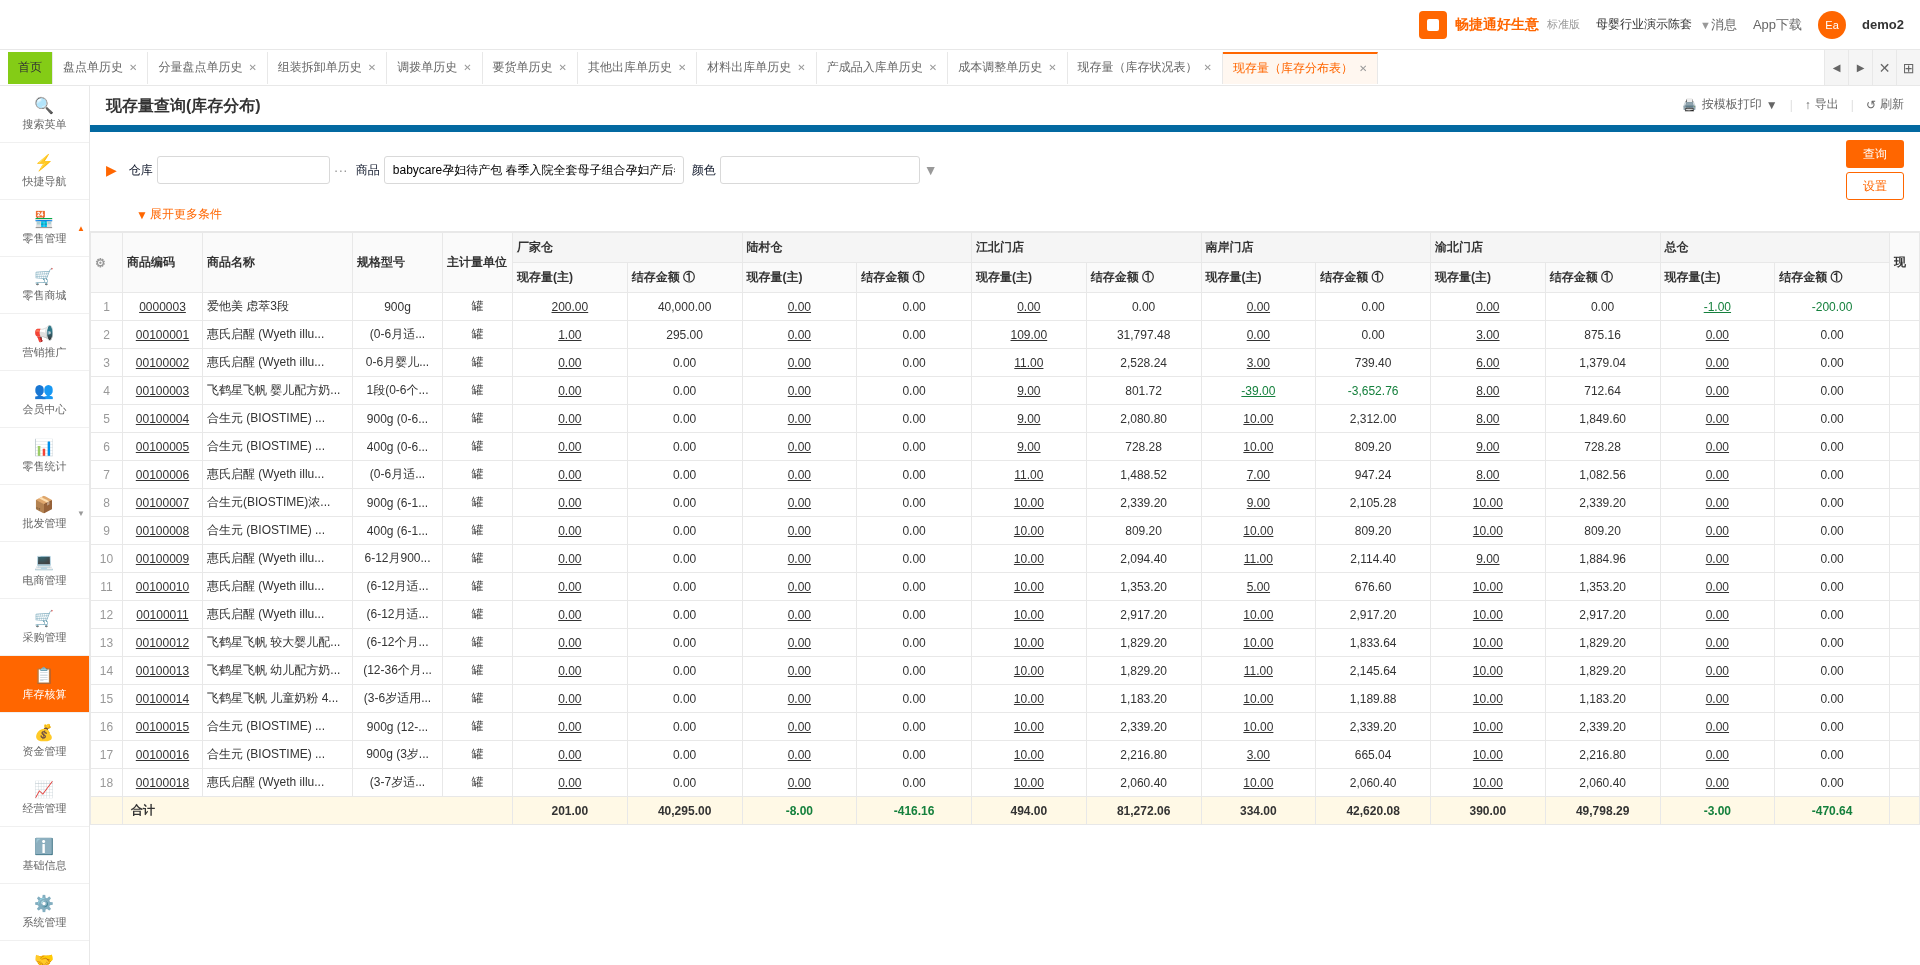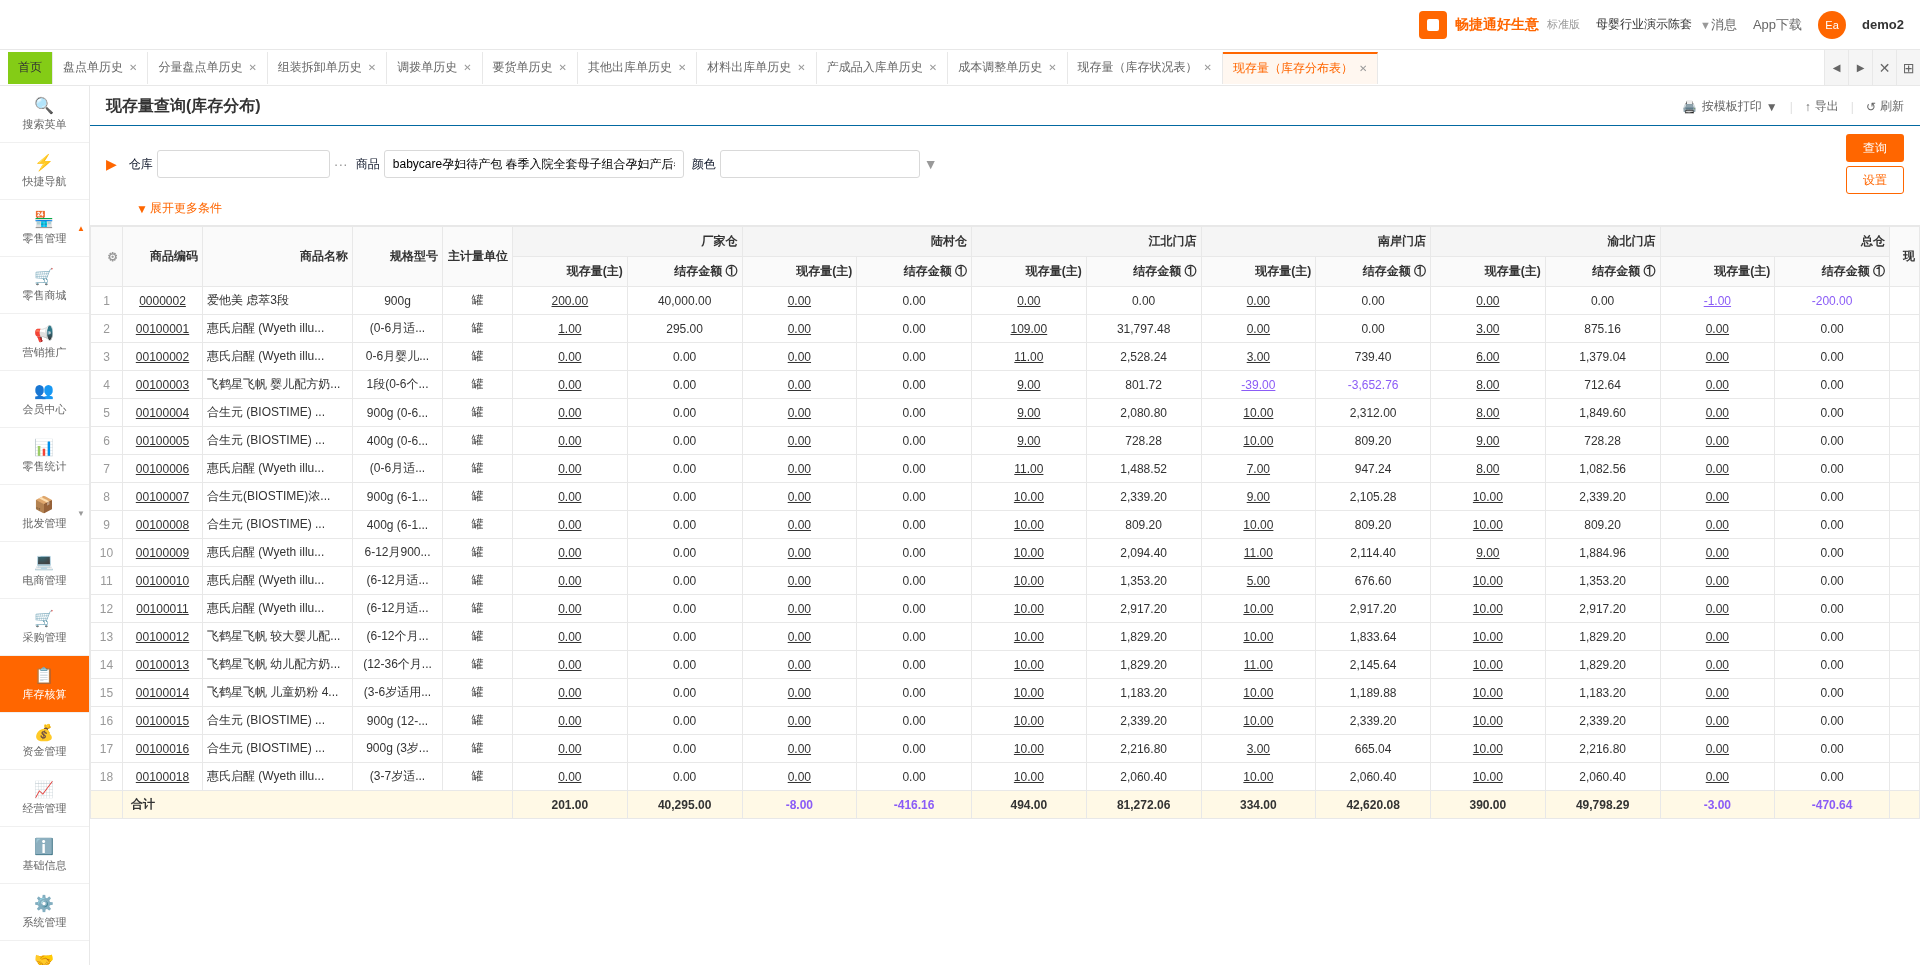--- a/index.html
+++ b/index.html
@@ -30,21 +30,21 @@
     
     .sidebar { width: 90px; background: #fff; border-right: 1px solid #e8e8e8; display: flex; flex-direction: column; overflow-y: auto; flex-shrink: 0; }
     .sidebar-item { padding: 10px 4px; text-align: center; cursor: pointer; color: #666; font-size: 11px; border-bottom: 1px solid #f0f0f0; }
     .sidebar-item.active { background: #ff6600; color: #fff; }
     .sidebar-item .icon { font-size: 16px; display: block; margin-bottom: 2px; }
     
     
     .content { flex: 1; display: flex; flex-direction: column; overflow: hidden; }
     
     
-    .page-header { padding: 10px 16px 8px; background: #fff; border-bottom: 1px solid #0369a1; display: flex; align-items: center; justify-content: space-between; }
+    .page-header { padding: 10px 16px 8px; background: #fff; border-bottom: 7px solid #0369a1; display: flex; align-items: flex-start; justify-content: space-between; }
     .page-title { font-size: 16px; font-weight: bold; color: #333; }
     .page-actions { display: flex; gap: 8px; align-items: center; }
     .btn-print { font-size: 12px; color: #666; cursor: pointer; display: flex; align-items: center; gap: 4px; }
     .btn-export { font-size: 12px; color: #666; cursor: pointer; display: flex; align-items: center; gap: 4px; }
     .btn-refresh { font-size: 12px; color: #666; cursor: pointer; display: flex; align-items: center; gap: 4px; }
     
     
     .search-area { background: #fff; padding: 8px 16px; border-bottom: 1px solid #e8e8e8; }
     .search-row { display: flex; align-items: center; gap: 8px; flex-wrap: wrap; }
     .search-item { display: flex; align-items: center; gap: 4px; }
@@ -54,27 +54,27 @@
     .expand-btn { color: #ff6600; cursor: pointer; font-size: 12px; display: flex; align-items: center; gap: 2px; }
     .btn-query { background: #ff6600; color: #fff; border: none; height: 28px; padding: 0 16px; border-radius: 3px; cursor: pointer; font-size: 12px; }
     .btn-setting { background: #fff; color: #ff6600; border: 1px solid #ff6600; height: 28px; padding: 0 16px; border-radius: 3px; cursor: pointer; font-size: 12px; }
     .orange-arrow { color: #ff6600; font-size: 14px; cursor: pointer; margin-right: 4px; }
     .ellipsis-btn { color: #999; cursor: pointer; font-size: 14px; }
     
     
     .table-container { flex: 1; overflow: auto; background: #fff; }
     table { width: 100%; border-collapse: collapse; font-size: 12px; table-layout: fixed; }
     thead tr { background: #fafafa; }
-    thead th { border: 1px solid #e8e8e8; padding: 6px 4px; text-align: right; font-weight: 600; color: #333; white-space: nowrap; position: sticky; top: 0; background: #fafafa; z-index: 2; }
+    thead th { border: 1px solid #e8e8e8; padding: 6px 4px; text-align: left; font-weight: 600; color: #333; white-space: nowrap; position: sticky; top: 0; background: #fafafa; z-index: 2; }
     thead th.group-header { background: #f5f5f5; }
     tbody tr { border-bottom: 1px solid #f0f0f0; }
     tbody tr.summary-row { background: #fff9e6; font-weight: bold; }
     tbody td { border: 1px solid #e8e8e8; padding: 5px 4px; text-align: center; color: #333; white-space: nowrap; overflow: hidden; text-overflow: ellipsis; }
     tbody td.left { text-align: left; }
-    tbody td.red { color: #8b5cf6; }
+    tbody td.red { color: #15803d; }
     tbody td.underline { text-decoration: underline; cursor: pointer; }
     .row-num { color: #999; }
     .settings-icon { cursor: pointer; color: #999; }
     
     
     .table-container::-webkit-scrollbar { width: 6px; height: 6px; }
     .table-container::-webkit-scrollbar-track { background: #f1f1f1; }
     .table-container::-webkit-scrollbar-thumb { background: #ccc; border-radius: 3px; }
   </style>
 </head>
@@ -308,21 +308,21 @@
             <th style="width:70px;">现存量(主)</th>
             <th style="width:80px;">结存金额 ①</th>
             <th style="width:70px;">现存量(主)</th>
             <th style="width:80px;">结存金额 ①</th>
           </tr>
         </thead>
         <tbody id="table-body">
 
         <tr>
     <td class="row-num">1</td>
-    <td class="underline">0000002</td>
+    <td class="underline">0000003</td>
     <td class="left">爱他美 虑萃3段</td>
     <td>900g</td>
     <td>罐</td>
     <td class=" underline">200.00</td>
               <td class="">40,000.00</td>
     <td class=" underline">0.00</td>
               <td class="">0.00</td>
     <td class=" underline">0.00</td>
               <td class="">0.00</td>
     <td class=" underline">0.00</td>

